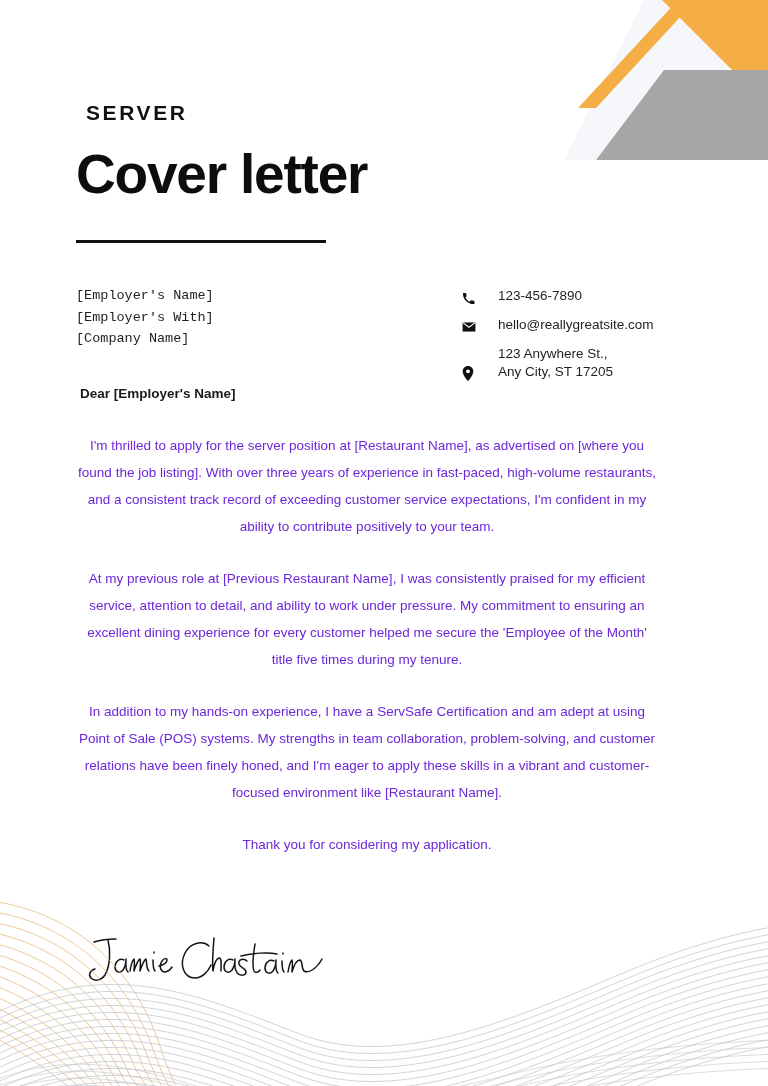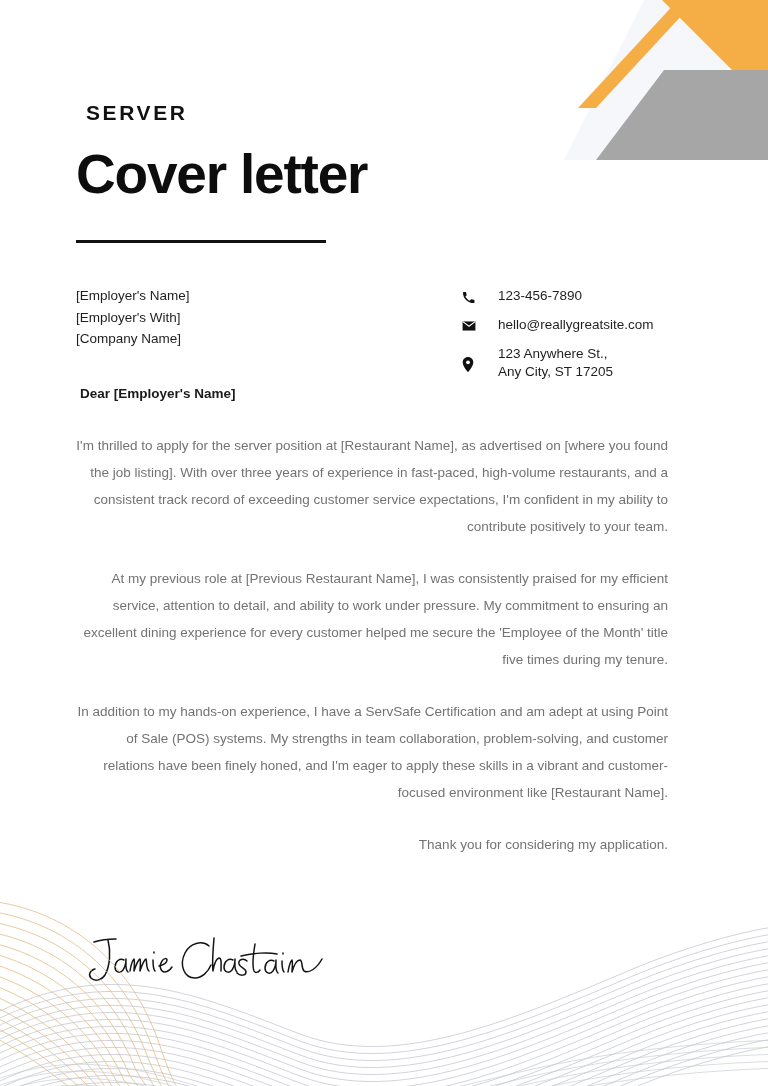--- a/index.html
+++ b/index.html
@@ -77,29 +77,29 @@
     top: 285px;
     width: 616px;
     display: flex;
     justify-content: space-between;
   }
   .recipient {
     font-size: 13.5px;
     line-height: 21.5px;
     color: #1f1f1f;
   }
-  .recipient div { white-space: nowrap; }
+  .recipient div { white-space: nowrap; font-family: Liberation Mono, monospace; }
 
   .contact {
     width: 230px;
     padding-top: 2px;
   }
   .contact-item {
     display: flex;
-    align-items: center;
+    align-items: flex-end;
     margin-bottom: 11px;
   }
   .contact-item:last-child { margin-bottom: 0; }
   .contact-icon {
     width: 22px;
     min-width: 22px;
     padding-top: 2px;
     display: flex;
     justify-content: flex-start;
   }
@@ -120,25 +120,25 @@
     font-weight: bold;
     color: #1a1a1a;
   }
   .body-copy {
     position: absolute;
     left: 76px;
     top: 432px;
     width: 600px;
   }
   .body-copy p {
-    margin: 0 8px 25px 0;
+    margin: 0 18px 25px 0;
     font-size: 13.5px;
     line-height: 27px;
-    color: #737373;
-    text-align: right;
+    color: #6d28d9;
+    text-align: center;
   }
   .body-copy p:last-child { margin-bottom: 0; }
 
   
   .signature {
     position: absolute;
     left: 78px;
     top: 930px;
     width: 260px;
     height: 60px;

